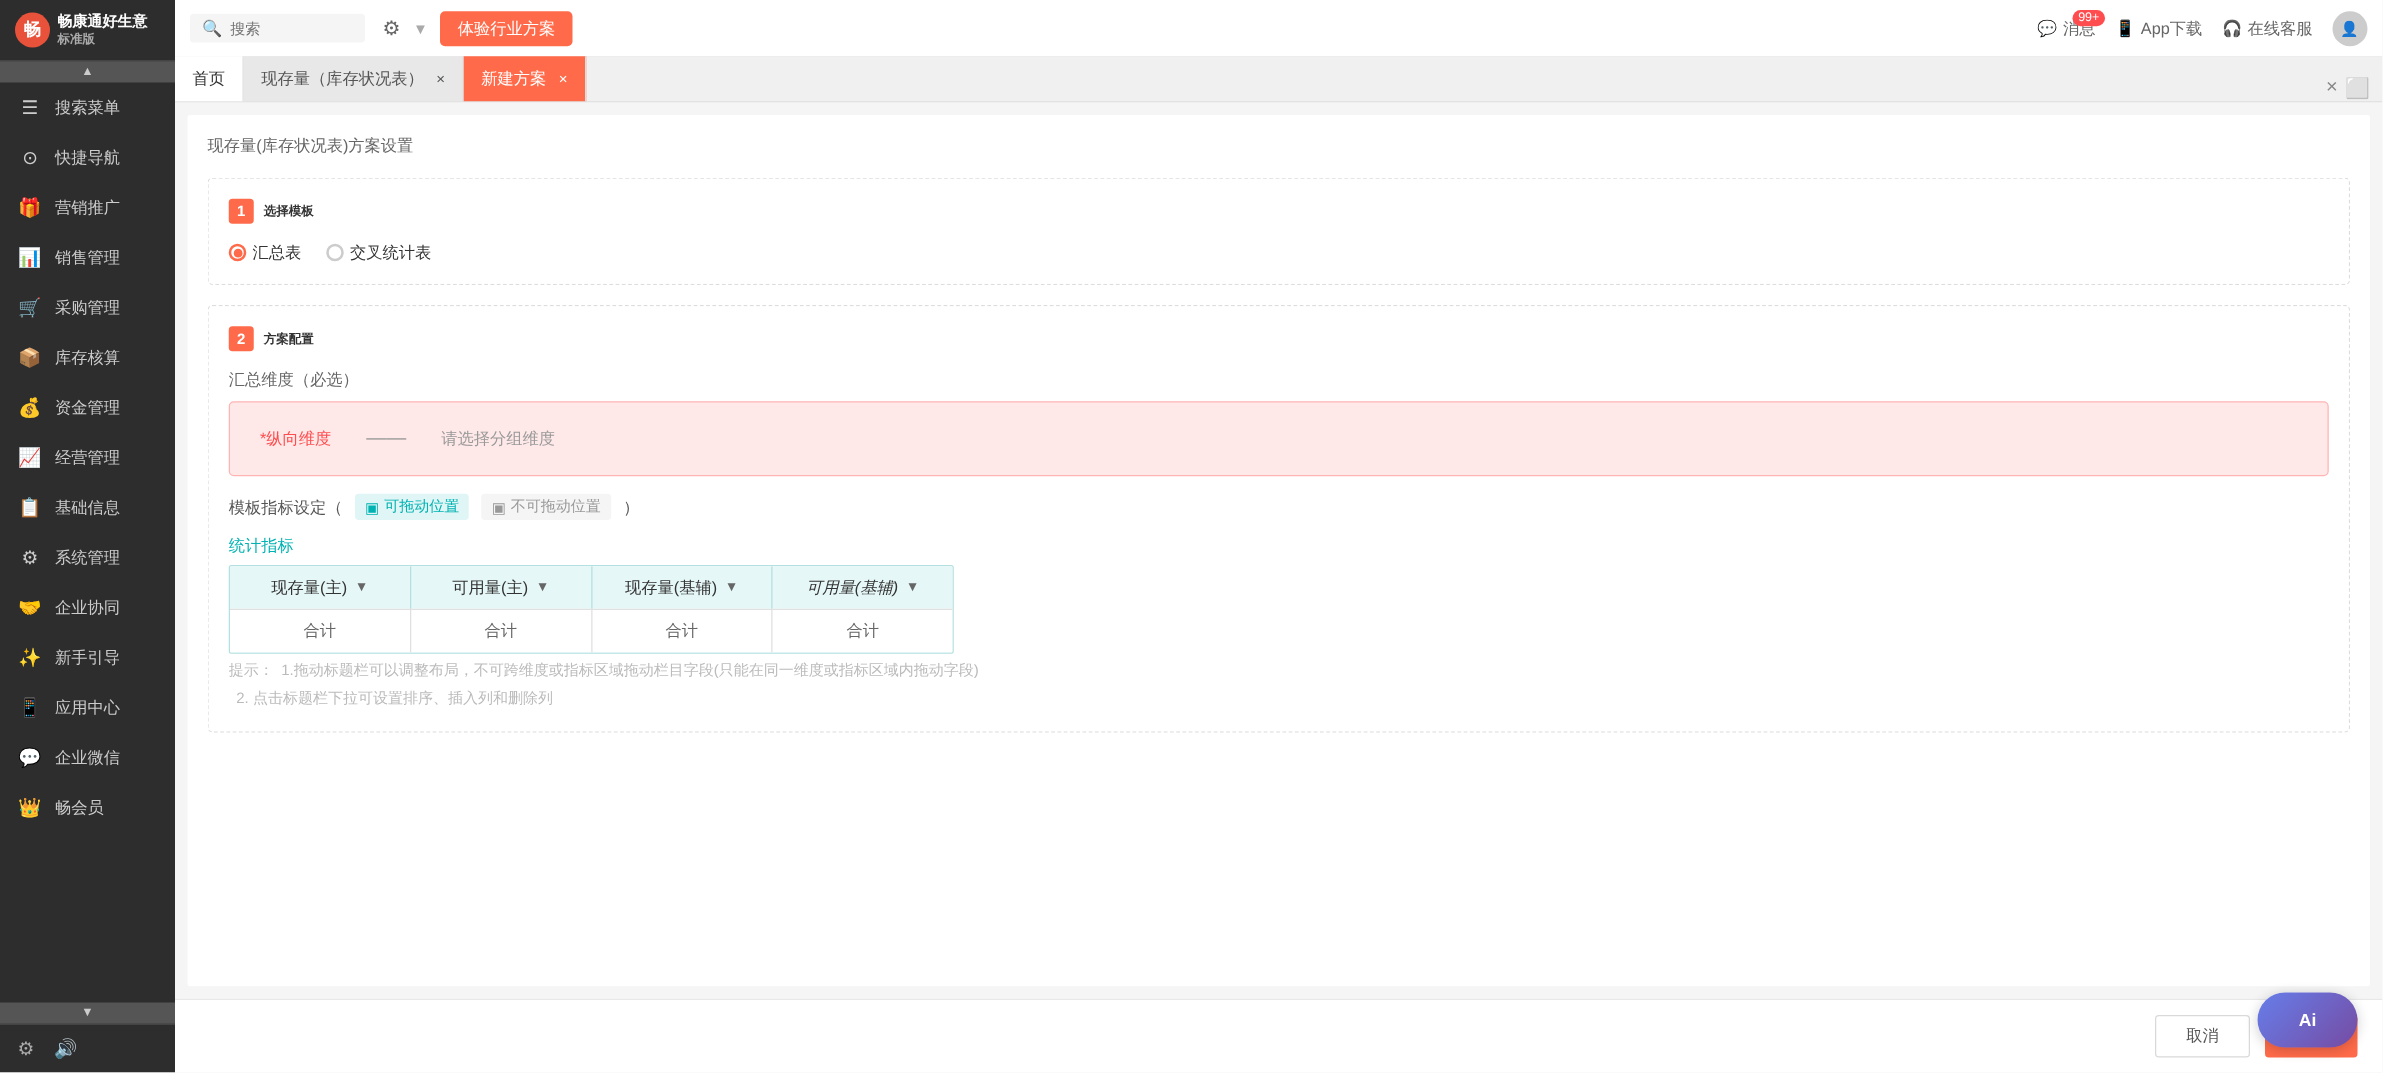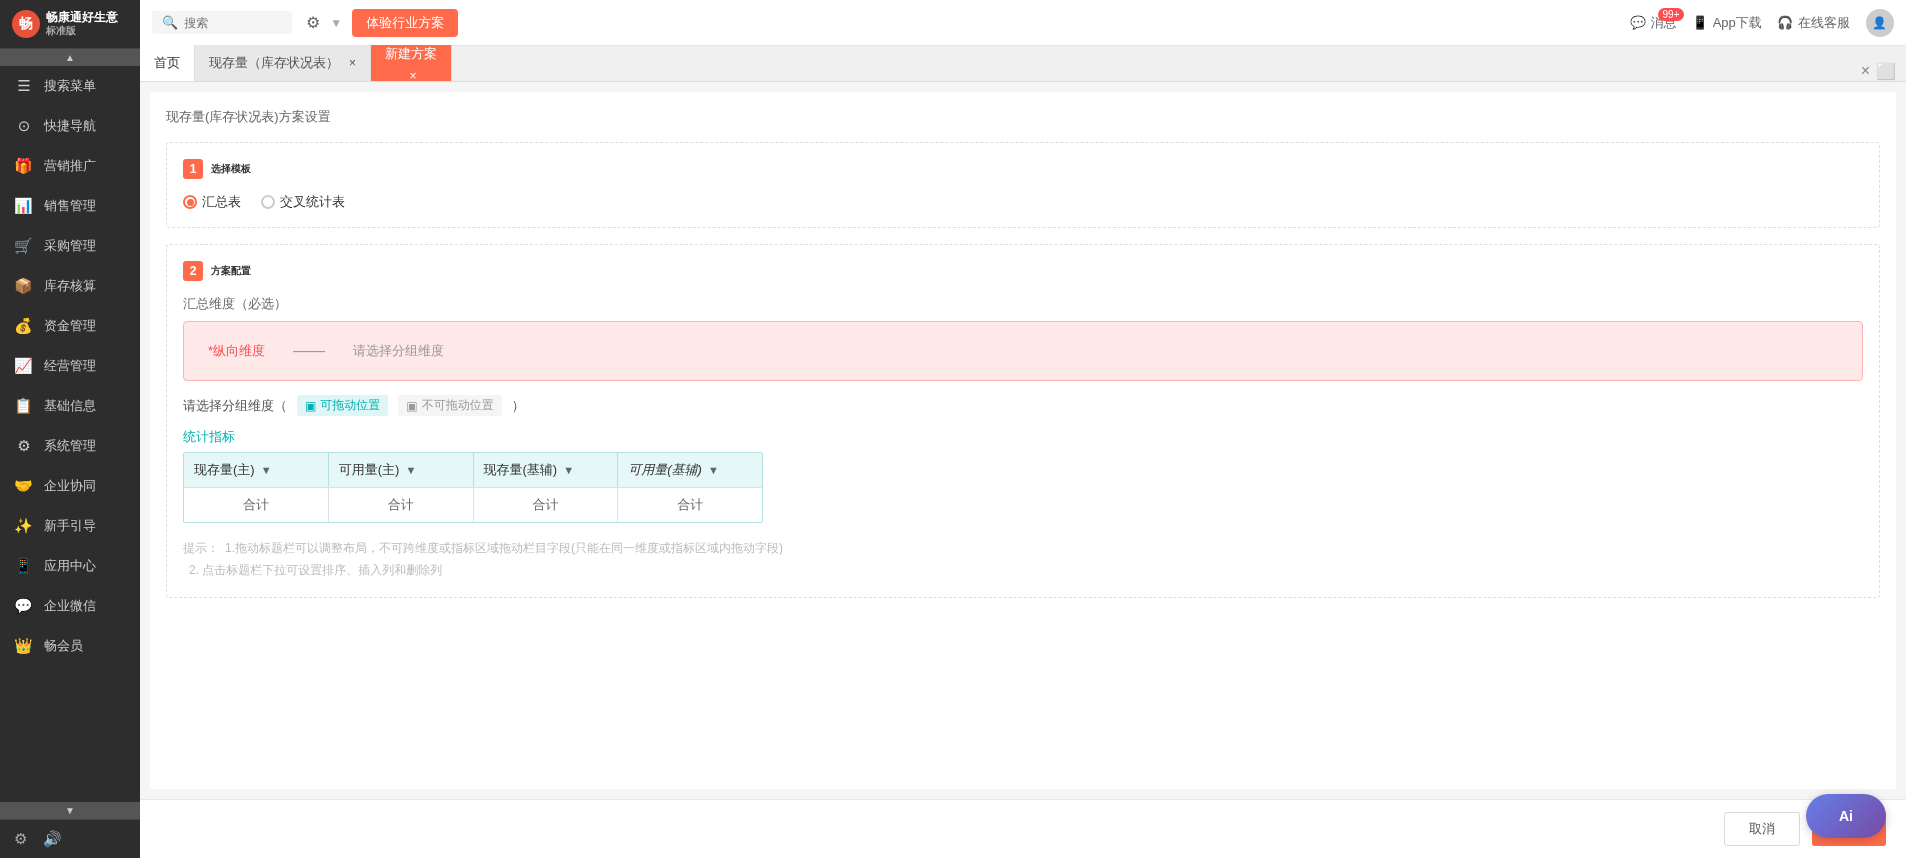--- a/index.html
+++ b/index.html
@@ -100,21 +100,21 @@
       height: 36px;
     }
     .tab-item {
       height: 36px; display: flex; align-items: center;
       padding: 0 14px; font-size: 13px; cursor: pointer;
       border-right: 1px solid #ddd;
       gap: 6px; position: relative;
     }
     .tab-item.home { background: #fff; color: #333; }
     .tab-item.normal { background: #e8e8e8; color: #555; }
-    .tab-item.active { background: #ff6b4a; color: #fff; flex-direction: column; }
+    .tab-item.active { background: #ff6b4a; color: #fff; }
     .tab-close { font-size: 12px; cursor: pointer; margin-left: 4px; }
     .tab-window-btns { display: flex; gap: 6px; padding: 0 10px; margin-left: auto; }
     .tab-window-btn { cursor: pointer; color: #888; font-size: 16px; }
 
     
     .content {
       flex: 1; overflow-y: auto; background: #f5f5f5; padding: 0;
     }
     .content-inner {
       background: #fff; margin: 10px; padding: 16px; border-radius: 2px;
@@ -170,36 +170,36 @@
     .indicator-chip2 {
       display: inline-flex; align-items: center; gap: 4px;
       background: #f5f5f5; color: #999; border-radius: 3px; padding: 2px 8px; font-size: 12px;
     }
 
     
     .stats-label { font-size: 13px; color: #00b2b2; margin-bottom: 6px; font-weight: 500; }
     .stats-table { border: 1px solid #b3e0e0; border-radius: 2px; overflow: hidden; display: inline-block; min-width: 580px; }
     .stats-table-header { display: flex; background: #e6f7f7; }
     .stats-col-header {
-      flex: 1; display: flex; align-items: center; justify-content: flex-start;
+      flex: 1; display: flex; align-items: center; justify-content: center;
       padding: 8px 10px; border-right: 1px solid #b3e0e0;
       font-size: 13px; color: #333; gap: 6px; cursor: pointer;
     }
     .stats-col-header:last-child { border-right: none; font-style: italic; }
     .stats-col-header .chevron { color: #666; font-size: 11px; }
     .stats-table-row { display: flex; background: #fff; border-top: 1px solid #e0e0e0; }
     .stats-col-cell {
       flex: 1; display: flex; align-items: center; justify-content: center;
       padding: 8px 10px; border-right: 1px solid #e0e0e0;
       font-size: 13px; color: #666;
     }
     .stats-col-cell:last-child { border-right: none; }
 
     
-    .hints { margin-top: 12px; color: #bbb; font-size: 12px; line-height: 1.8; }
+    .hints { color: #bbb; font-size: 12px; line-height: 1.8; }
     .hints p { display: flex; gap: 6px; }
 
     
     .save-row { display: flex; align-items: center; gap: 6px; margin-top: 16px; padding: 12px 0; font-size: 13px; color: #555; }
     .save-checkbox { width: 14px; height: 14px; border: 1px solid #ccc; cursor: pointer; }
 
     
     .footer-bar {
       background: #fff; border-top: 1px solid #e8e8e8;
       padding: 12px 20px; display: flex; justify-content: flex-end; gap: 12px;
@@ -387,21 +387,21 @@
 
         <div class="dim-label">汇总维度（必选）</div>
 
         <div class="dim-required-area">
           <span class="dim-field-label">*纵向维度</span>
           <span class="dim-arrow">——</span>
           <span class="dim-placeholder">请选择分组维度</span>
         </div>
 
         <div class="indicator-settings">
-          <span>请选择分组维度（</span>
+          <span>模板指标设定（</span>
           <span class="indicator-chip">
             <span>▣</span>
             <span>可拖动位置</span>
           </span>
           <span class="indicator-chip2">
             <span>▣</span>
             <span>不可拖动位置</span>
           </span>
           <span>）</span>
         </div>

